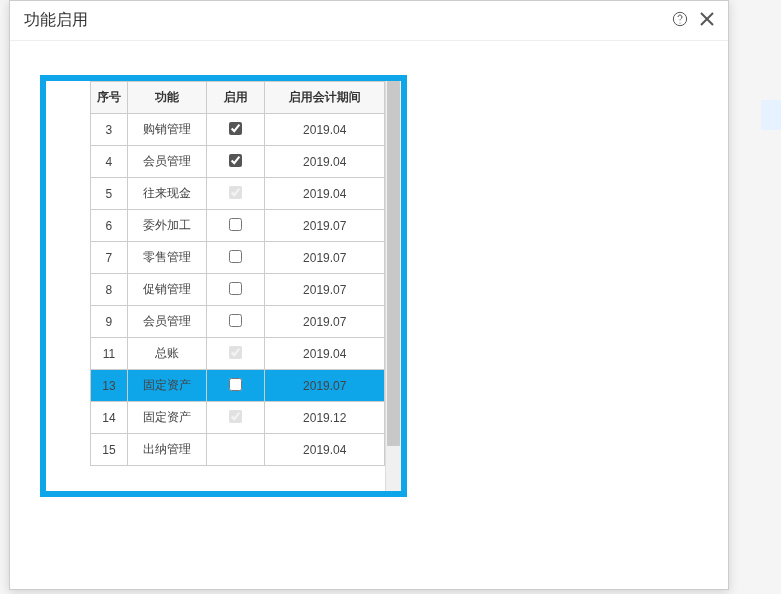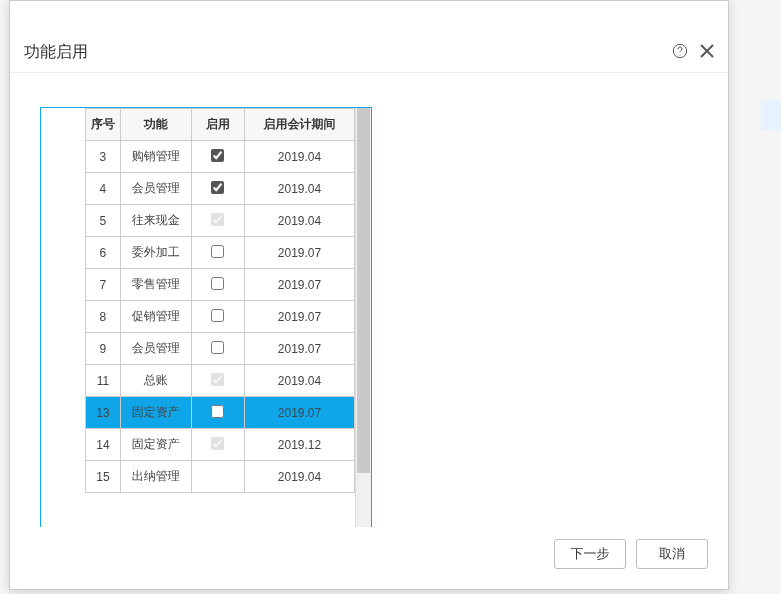--- a/index.html
+++ b/index.html
@@ -39,21 +39,20 @@
       display: flex;
       flex-direction: column;
     }
     .dialog-header {
       height: 40px;
       padding: 0 14px;
       display: flex;
       align-items: center;
       justify-content: space-between;
       border-bottom: 1px solid #eee;
-      margin-top: 32px;
     }
     .dialog-title {
       font-size: 16px;
       color: #333;
       font-weight: normal;
     }
     .header-icons {
       display: flex;
       gap: 12px;
       align-items: center;
@@ -63,23 +62,23 @@
       color: #666;
     }
     .close-svg { width: 14px; height: 14px; stroke: #555; stroke-width: 2; }
     .help-svg { width: 16px; height: 16px; stroke: #555; stroke-width: 1.5; fill: none; }
     .dialog-body {
       flex: 1;
       padding: 34px 30px 10px 30px;
       overflow: hidden;
     }
     .table-wrap {
-      width: 332px;
+      width: 367px;
       height: 422px;
-      border: 1px solid #0ea5e9;
+      border: 6px solid #0ea5e9;
       position: relative;
       display: flex;
       padding-left: 44px;
     }
     .table-inner {
       flex: 1;
       overflow: hidden;
     }
     table {
       border-collapse: collapse;
@@ -255,17 +254,13 @@
               </tr>
             </tbody>
         </table>
       </div>
       <div class="scrollbar">
         <div class="scrollbar-thumb"></div>
       </div>
     </div>
   </div>
 
-  <div class="dialog-footer">
-    <button class="btn">下一步</button>
-    <button class="btn">取消</button>
-  </div>
 </div>
 
 </body></html>

